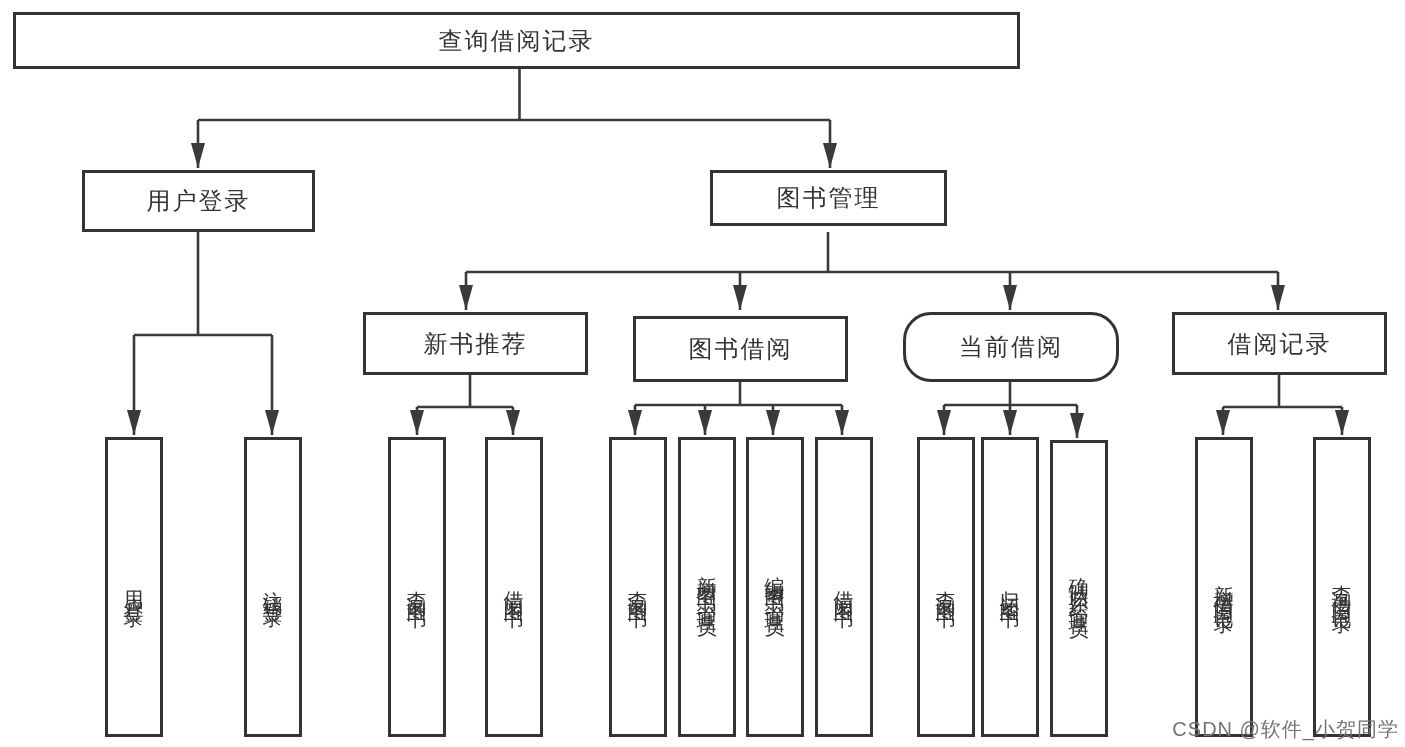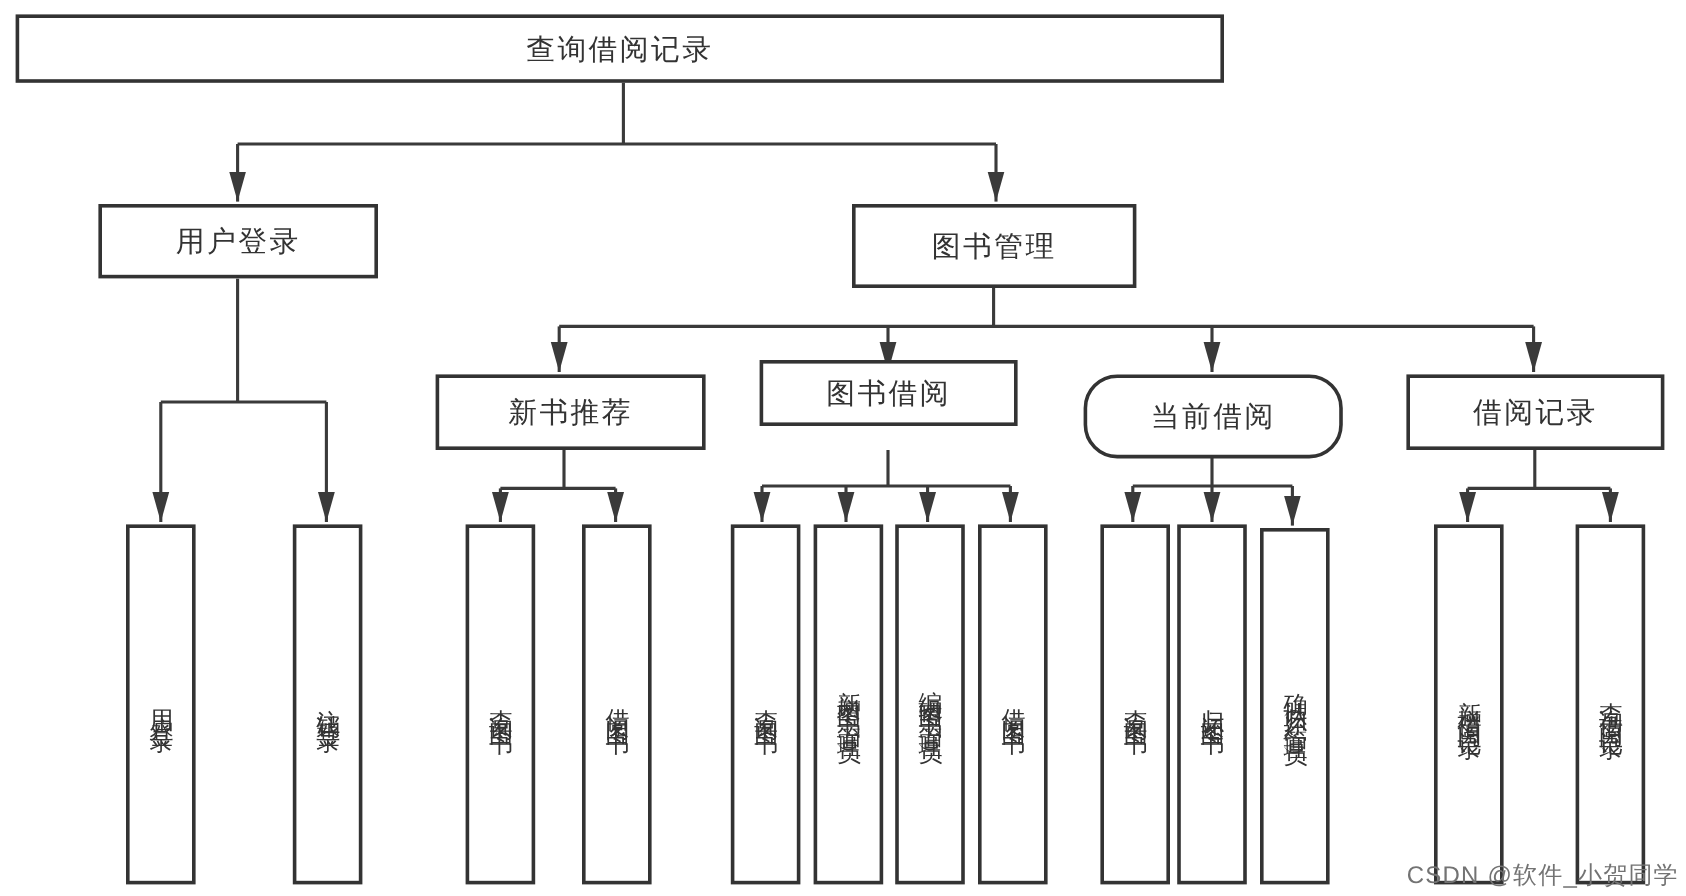--- a/index.html
+++ b/index.html
@@ -109,28 +109,28 @@
     </g>
   </svg>
 
   <div class="hbox" style="left:13px; top:12px; width:1007px; height:57px;">
     <span>查询借阅记录</span>
   </div>
 
   <div class="hbox" style="left:82px; top:170px; width:233px; height:62px;">
     <span>用户登录</span>
   </div>
-  <div class="hbox" style="left:710px; top:170px; width:237px; height:70px;">
+  <div class="hbox" style="left:710px; top:170px; width:237px; height:56px;">
     <span>图书管理</span>
   </div>
 
   <div class="hbox" style="left:363px; top:312px; width:225px; height:63px;">
     <span>新书推荐</span>
   </div>
-  <div class="hbox" style="left:633px; top:300px; width:215px; height:55px;">
+  <div class="hbox" style="left:633px; top:316px; width:215px; height:66px;">
     <span>图书借阅</span>
   </div>
   <div class="hbox" style="left:903px; top:312px; width:216px; height:70px;border-radius:28px;">
     <span>当前借阅</span>
   </div>
   <div class="hbox" style="left:1172px; top:312px; width:215px; height:63px;">
     <span>借阅记录</span>
   </div>
 
   <div class="vbox" style="left:105px;">

